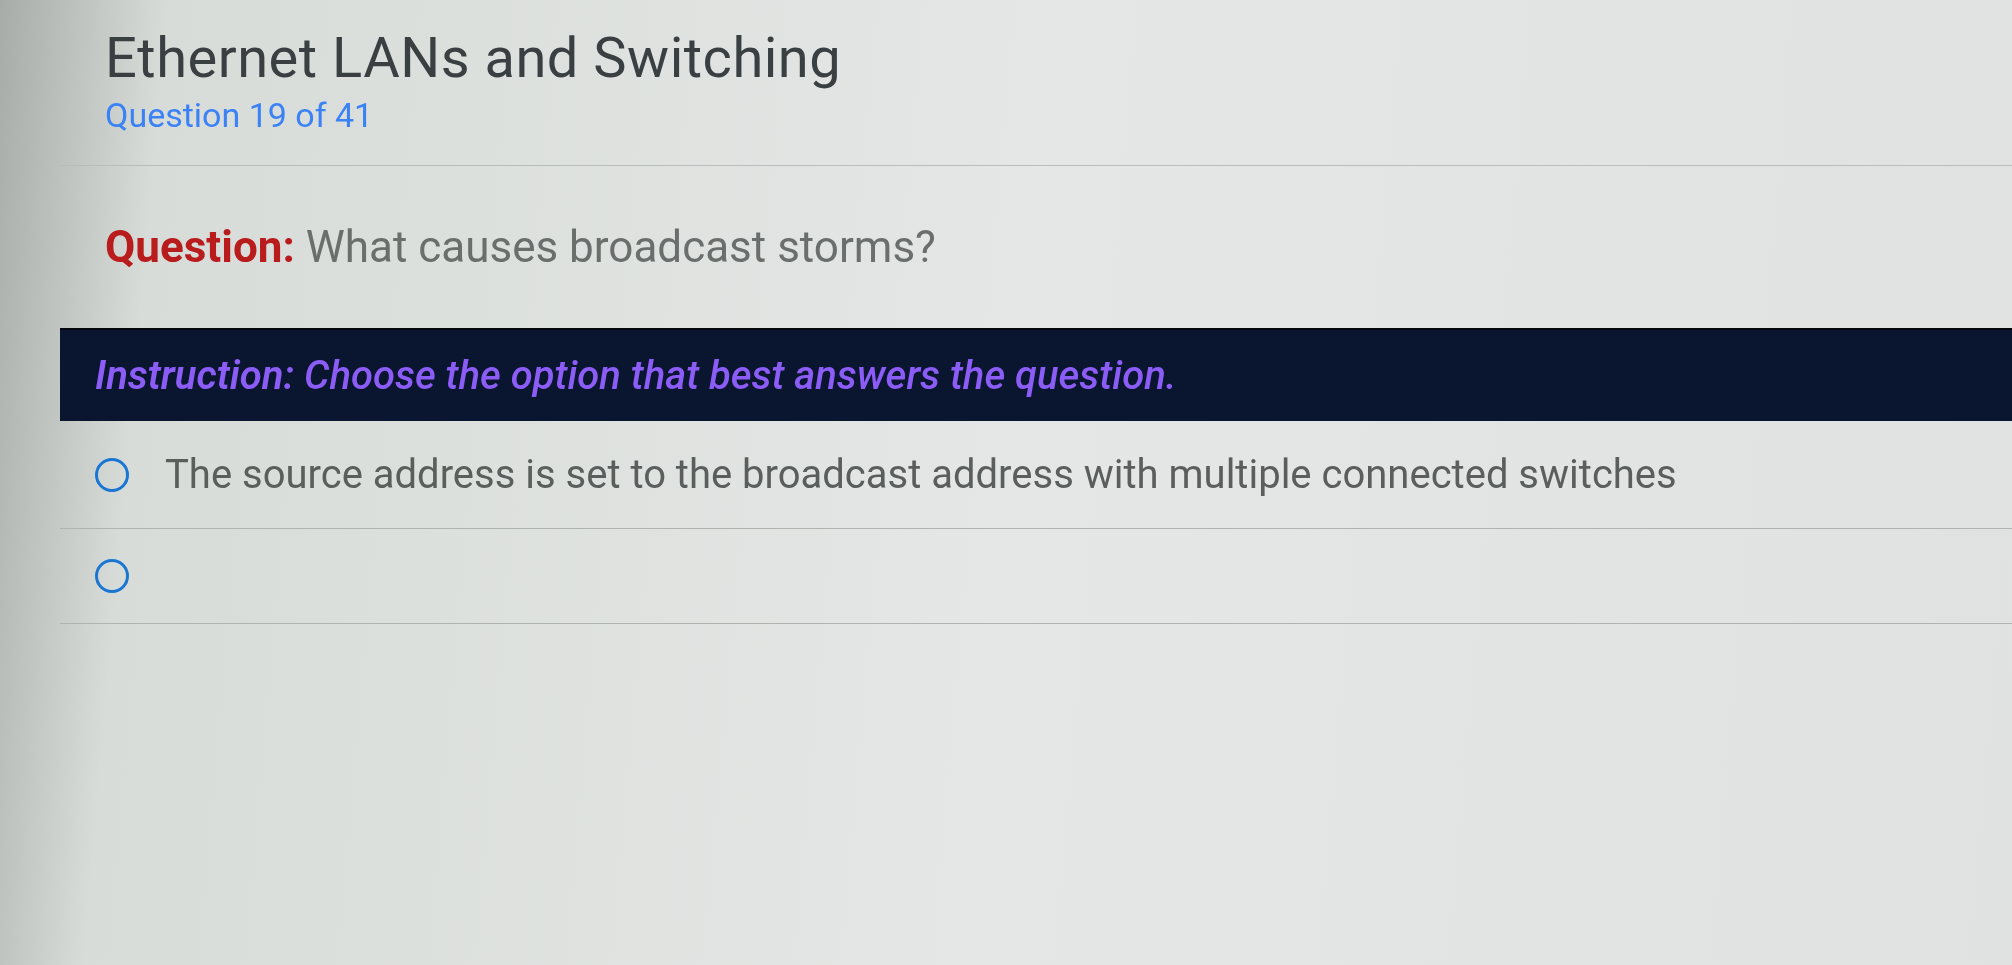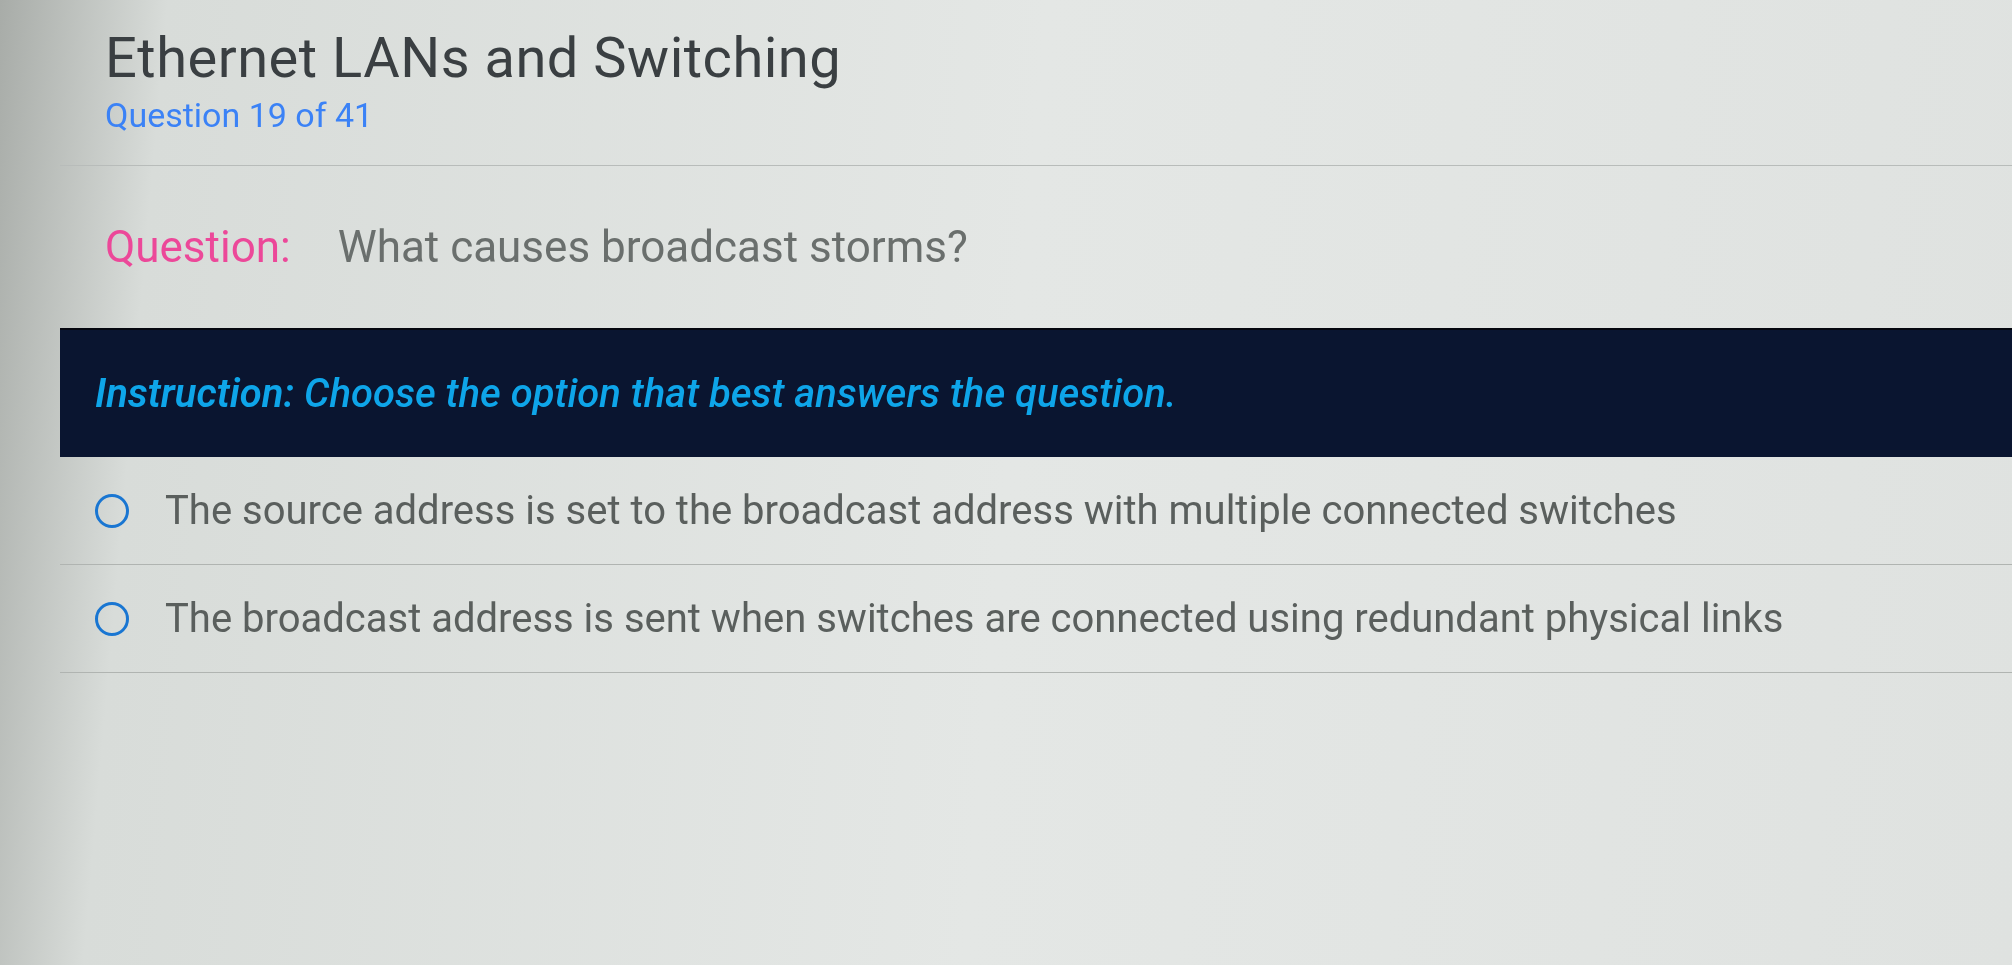--- a/index.html
+++ b/index.html
@@ -33,33 +33,32 @@
   .progress {
     font-size: 34px;
     color: #3b82f6;
     font-weight: 400;
   }
   .question-section {
     padding: 55px 45px 55px 45px;
   }
   .question-label {
     font-size: 44px;
-    font-weight: 400;
-    color: #ec4899;
+    font-weight: 700;
+    color: #b91c1c;
   }
   .question-text {
     font-size: 44px;
     font-weight: 400;
     color: #6a6f6d;
-    margin-left: 36px;
   }
   .instruction-bar {
     background: #0a1530;
-    color: #0ea5e9;
-    padding: 40px 35px;
+    color: #8b5cf6;
+    padding: 22px 35px;
     font-size: 40px;
     font-weight: 500;
     font-style: italic;
     border-top: 2px solid #05070f;
   }
   .instruction-label {
     font-weight: 600;
     font-style: italic;
   }
   .option-row {
@@ -108,16 +107,15 @@
 
   <div class="option-row">
     <div class="radio-circle"></div>
     <div class="option-text">The source address is set to the broadcast address with multiple connected switches</div>
   </div>
 
 
 
   <div class="option-row">
     <div class="radio-circle"></div>
-    <div class="option-text">The broadcast address is sent when switches are connected using redundant physical links</div>
   </div>
 
 </div>
 
 </body></html>

